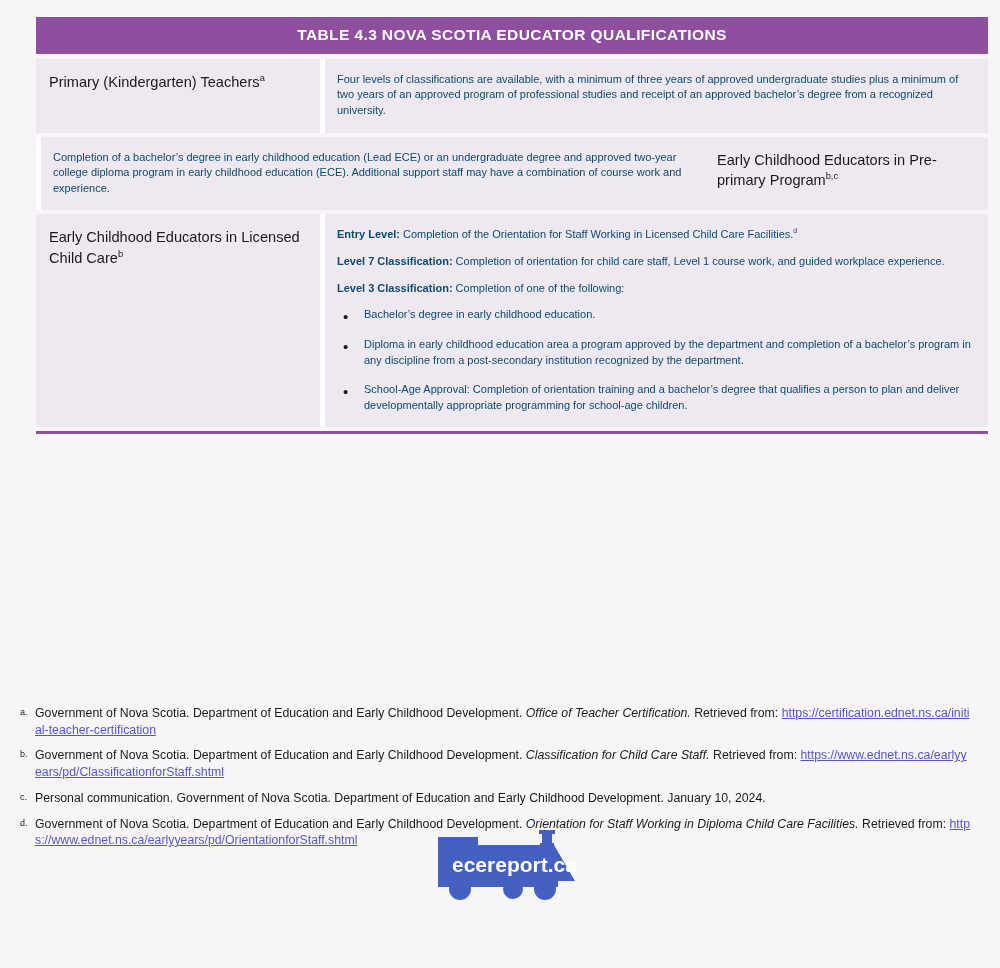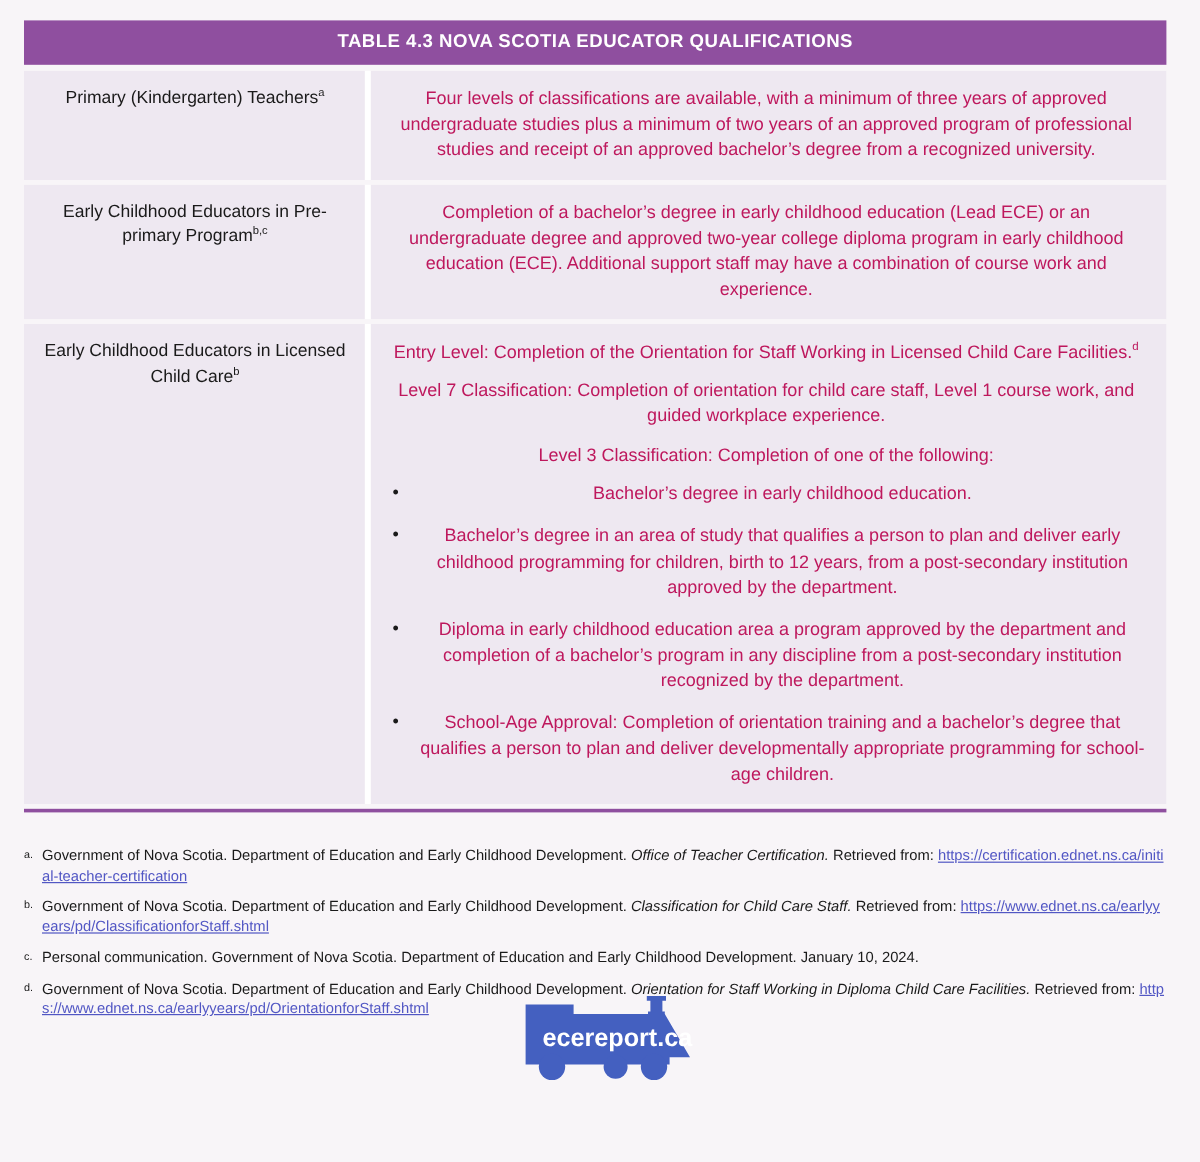--- a/index.html
+++ b/index.html
@@ -16,21 +16,21 @@
     position: relative;
     width: 1000px;
     height: 968px;
     background: #f8f5f8;
     overflow: hidden;
   }
 
   
   .table-wrap {
     position: absolute;
-    left: 20px;
+    left: 36px;
     top: 17px;
     width: 952px;
   }
 
   .table-title {
     background: #8f4f9f;
     color: #ffffff;
     text-align: center;
     font-size: 15.5px;
     font-weight: bold;
@@ -39,48 +39,47 @@
     line-height: 1.15;
   }
 
   .table-body { margin-top: 5px; }
 
   .row {
     display: flex;
     align-items: stretch;
     background: #ffffff;
     margin-bottom: 4px;
-    text-align: center;
   }
   .row:last-child { margin-bottom: 0; }
 
   .cell {
     background: #eee8f1;
     padding: 13px 12px 14px 12px;
   }
   .cell-label {
     width: 284px;
     flex: 0 0 284px;
     font-size: 14.6px;
     line-height: 1.42;
     color: #1a1a1a;
     padding-left: 13px;
   }
   .cell-body {
     flex: 1 1 auto;
     margin-left: 5px;
-    font-size: 15px;
+    font-size: 11px;
     line-height: 1.42;
-    color: #be185d;
+    color: #0c4a6e;
     padding-right: 16px;
   }
 
   .cell-body p { margin-bottom: 11px; }
   .cell-body p:last-child { margin-bottom: 0; }
-  .lead { font-weight: normal; }
+  .lead { font-weight: bold; }
 
   sup {
     font-size: 0.64em;
     vertical-align: super;
     line-height: 0;
   }
 
   ul.bullets { list-style: none; margin-top: 2px; }
   ul.bullets li {
     position: relative;
@@ -151,34 +150,33 @@
     <div class="table-title">TABLE 4.3 NOVA SCOTIA EDUCATOR QUALIFICATIONS</div>
 
     <div class="table-body">
         <div class="row">
           <div class="cell cell-label"><span>Primary (Kindergarten) Teachers</span><sup>a</sup></div>
           <div class="cell cell-body">
             <p><span>Four levels of classifications are available, with a minimum of three years of approved undergraduate studies plus a minimum of two years of an approved program of professional studies and receipt of an approved bachelor’s degree from a recognized university.</span></p>
           </div>
         </div>
         <div class="row">
-          <div class="cell cell-label"><span>Early Childhood Educators in Pre-primary Program</span><sup>b,c</sup></div>
           <div class="cell cell-body">
             <p><span>Completion of a bachelor’s degree in early childhood education (Lead ECE) or an undergraduate degree and approved two-year college diploma program in early childhood education (ECE). Additional support staff may have a combination of course work and experience.</span></p>
           </div>
+          <div class="cell cell-label"><span>Early Childhood Educators in Pre-primary Program</span><sup>b,c</sup></div>
         </div>
         <div class="row">
           <div class="cell cell-label"><span>Early Childhood Educators in Licensed Child Care</span><sup>b</sup></div>
           <div class="cell cell-body">
             <p><span class="lead">Entry Level:</span><span> Completion of the Orientation for Staff Working in Licensed Child Care Facilities.</span><sup>d</sup></p>
             <p><span class="lead">Level 7 Classification:</span><span> Completion of orientation for child care staff, Level 1 course work, and guided workplace experience.</span></p>
             <p><span class="lead">Level 3 Classification:</span><span> Completion of one of the following:</span></p>
             <ul class="bullets">
               <li>Bachelor’s degree in early childhood education.</li>
-              <li>Bachelor’s degree in an area of study that qualifies a person to plan and deliver early childhood programming for children, birth to 12 years, from a post-secondary institution approved by the department.</li>
               <li>Diploma in early childhood education area a program approved by the department and completion of a bachelor’s program in any discipline from a post-secondary institution recognized by the department.</li>
               <li>School-Age Approval: Completion of orientation training and a bachelor’s degree that qualifies a person to plan and deliver developmentally appropriate programming for school-age children.</li>
             </ul>
           </div>
         </div>
       </div>
 
     <div class="table-rule"></div>
   </div>
 

